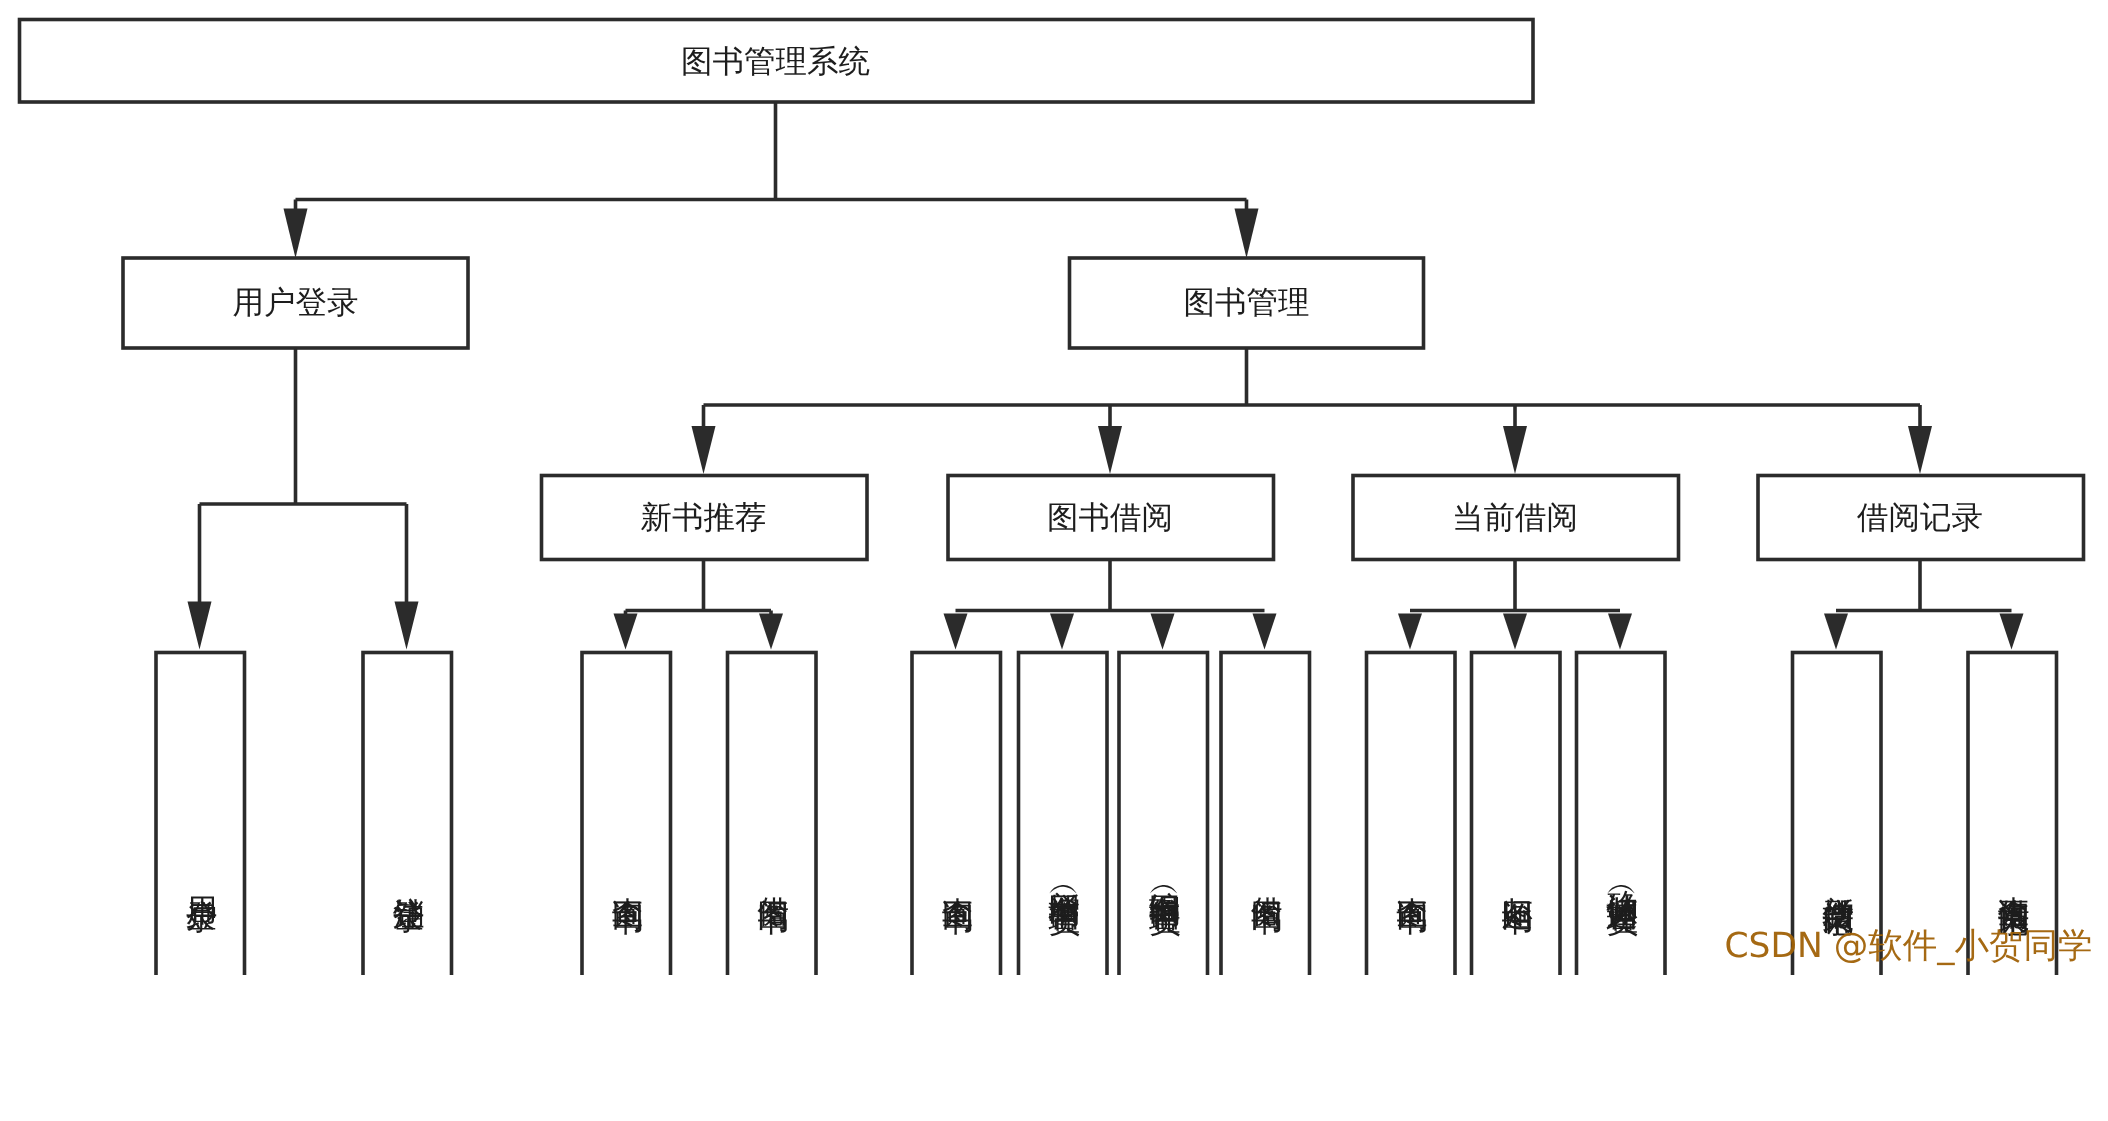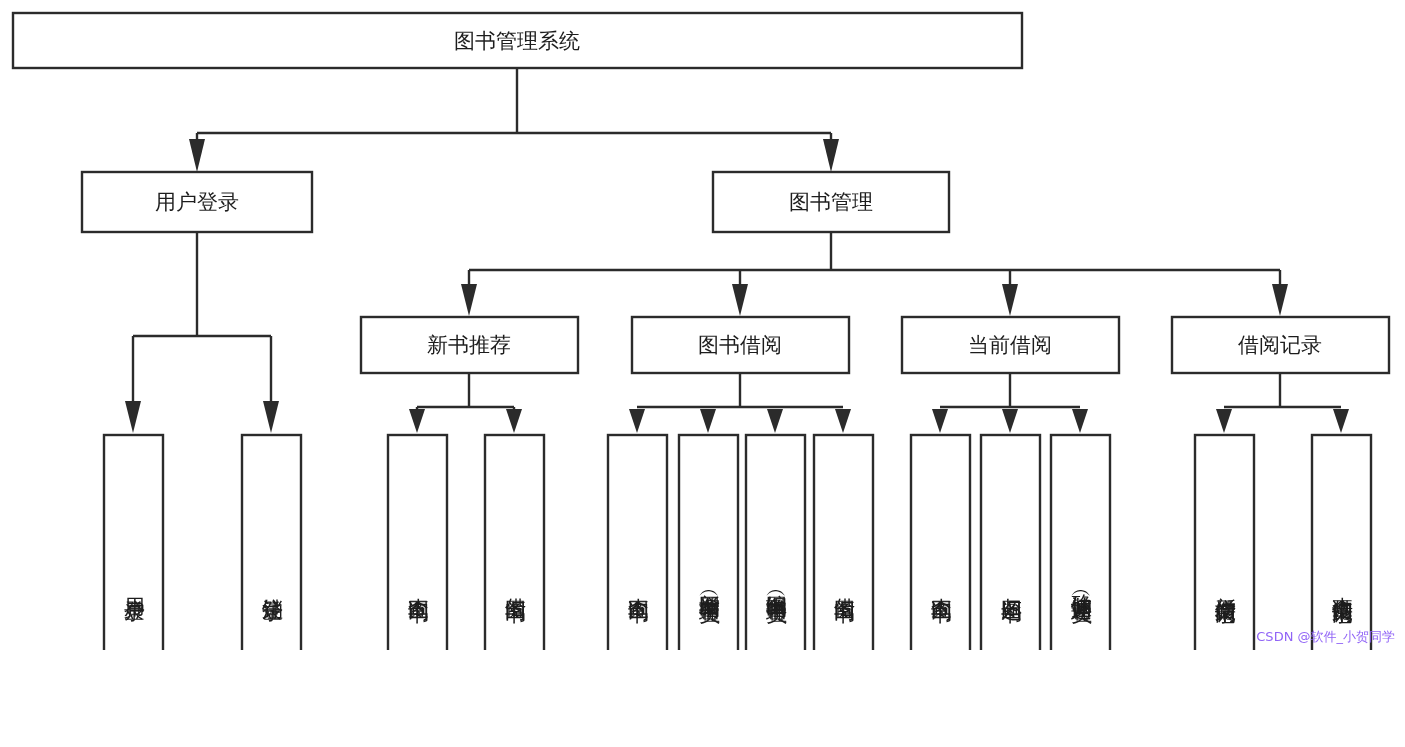--- a/index.html
+++ b/index.html
@@ -62,22 +62,22 @@
     justify-content: center;
     text-align: center;
     white-space: nowrap;
     pointer-events: none;
   }
   .watermark {
     position: absolute;
     right: 10px;
     bottom: 4px;
     font-family: "DejaVu Sans", "Liberation Sans", sans-serif;
-    font-size: 13px;
-    color: #8b5cf6;
+    font-size: 23px;
+    color: #a16207;
     opacity: 0.95;
     white-space: nowrap;
     user-select: none;
   }
 </style>
 </head>
 <body>
 
 <div id="diagram-root">
 

